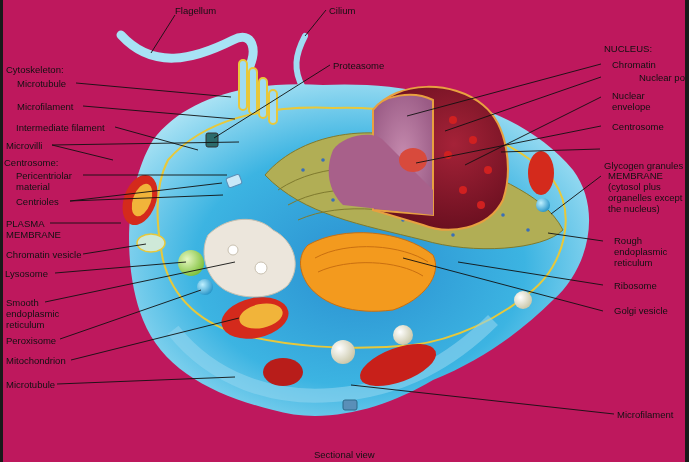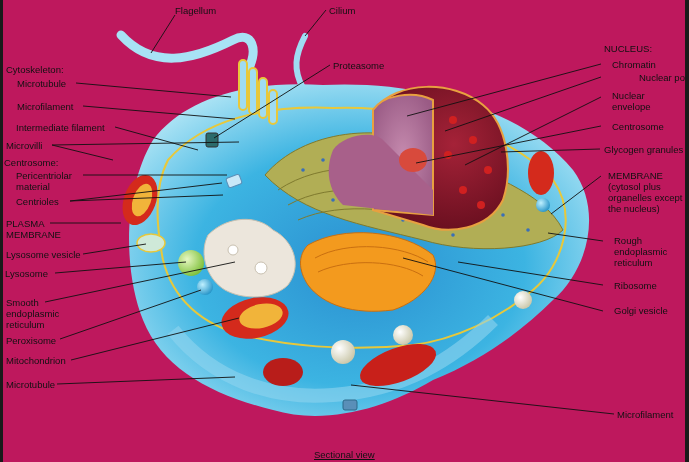--- a/index.html
+++ b/index.html
@@ -1,20 +1,20 @@
 <!DOCTYPE html>
 <html><head>
 <meta charset="utf-8">
 <style>
   html, body { margin:0; padding:0; }
   body { width:689px; height:462px; overflow:hidden; background:#1a1a1a; font-family:"Liberation Sans", sans-serif; }
   #canvas { position:absolute; left:3px; top:0; width:682px; height:462px; background:#be185d; overflow:hidden; }
   #art { position:absolute; left:0; top:0; }
   .lbl { position:absolute; font-size:9.5px; line-height:11px; color:#111; white-space:nowrap; }
-  .caption { position:absolute; font-size:9.5px; color:#111;text-decoration:underline; }
+  .caption { position:absolute; font-size:9.5px; color:#111; }
 </style>
 </head>
 <body>
 
 <div id="canvas">
   <svg id="art" width="682" height="462" viewBox="0 0 682 462">
     <defs>
       <radialGradient id="cyto" cx="50%" cy="55%" r="60%">
         <stop offset="0%" stop-color="#2a8fd0"></stop>
         <stop offset="60%" stop-color="#3cb4e2"></stop>
@@ -165,36 +165,36 @@
   <div class="lbl" style="left:14px;top:78px">Microtubule</div>
   <div class="lbl" style="left:14px;top:101px">Microfilament</div>
   <div class="lbl" style="left:13px;top:122px">Intermediate filament</div>
   <div class="lbl" style="left:3px;top:140px">Microvilli</div>
   <div class="lbl" style="left:1px;top:157px">Centrosome:</div>
   <div class="lbl" style="left:13px;top:170px">Pericentriolar</div>
   <div class="lbl" style="left:13px;top:181px">material</div>
   <div class="lbl" style="left:13px;top:196px">Centrioles</div>
   <div class="lbl" style="left:3px;top:218px">PLASMA</div>
   <div class="lbl" style="left:3px;top:229px">MEMBRANE</div>
-  <div class="lbl" style="left:3px;top:249px">Lysosome vesicle</div>
+  <div class="lbl" style="left:3px;top:249px">Chromatin vesicle</div>
   <div class="lbl" style="left:2px;top:268px">Lysosome</div>
   <div class="lbl" style="left:3px;top:297px">Smooth</div>
   <div class="lbl" style="left:3px;top:308px">endoplasmic</div>
   <div class="lbl" style="left:3px;top:319px">reticulum</div>
   <div class="lbl" style="left:3px;top:335px">Peroxisome</div>
   <div class="lbl" style="left:3px;top:355px">Mitochondrion</div>
   <div class="lbl" style="left:3px;top:379px">Microtubule</div>
 
   <div class="lbl" style="left:601px;top:43px">NUCLEUS:</div>
   <div class="lbl" style="left:609px;top:59px">Chromatin</div>
   <div class="lbl" style="left:636px;top:72px">Nuclear pore</div>
   <div class="lbl" style="left:609px;top:90px">Nuclear</div>
   <div class="lbl" style="left:609px;top:101px">envelope</div>
   <div class="lbl" style="left:609px;top:121px">Centrosome</div>
-  <div class="lbl" style="left:601px;top:144px">Glycogen granules</div>
+  <div class="lbl" style="left:601px;top:160px">Glycogen granules</div>
   <div class="lbl" style="left:605px;top:170px">MEMBRANE</div>
   <div class="lbl" style="left:605px;top:181px">(cytosol plus</div>
   <div class="lbl" style="left:605px;top:192px">organelles except</div>
   <div class="lbl" style="left:605px;top:203px">the nucleus)</div>
   <div class="lbl" style="left:611px;top:235px">Rough</div>
   <div class="lbl" style="left:611px;top:246px">endoplasmic</div>
   <div class="lbl" style="left:611px;top:257px">reticulum</div>
   <div class="lbl" style="left:611px;top:280px">Ribosome</div>
   <div class="lbl" style="left:611px;top:305px">Golgi vesicle</div>
   <div class="lbl" style="left:614px;top:409px">Microfilament</div>

